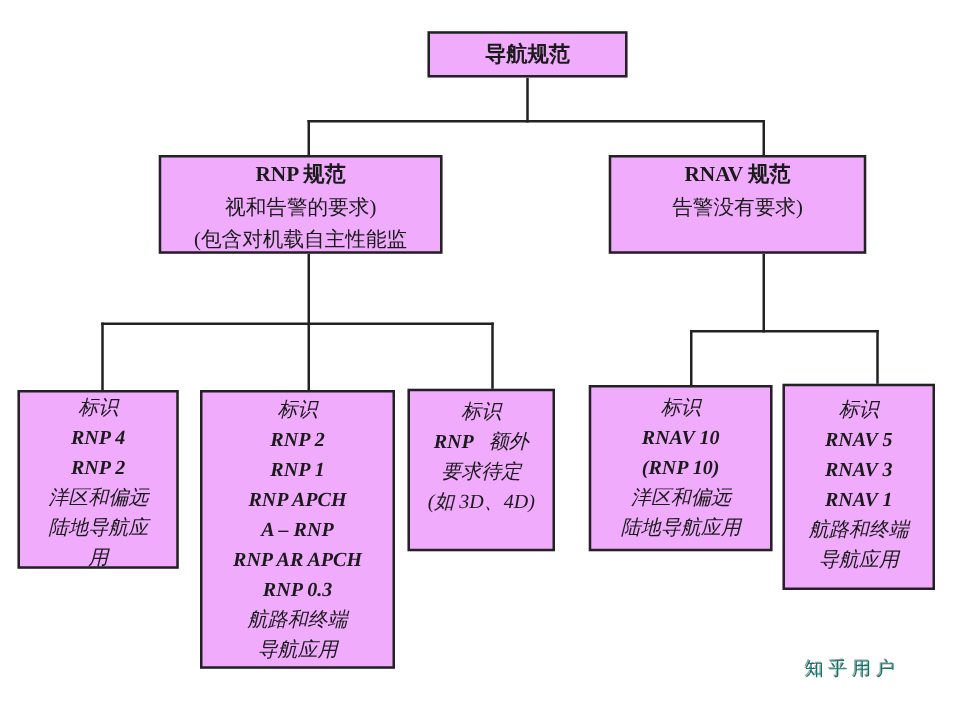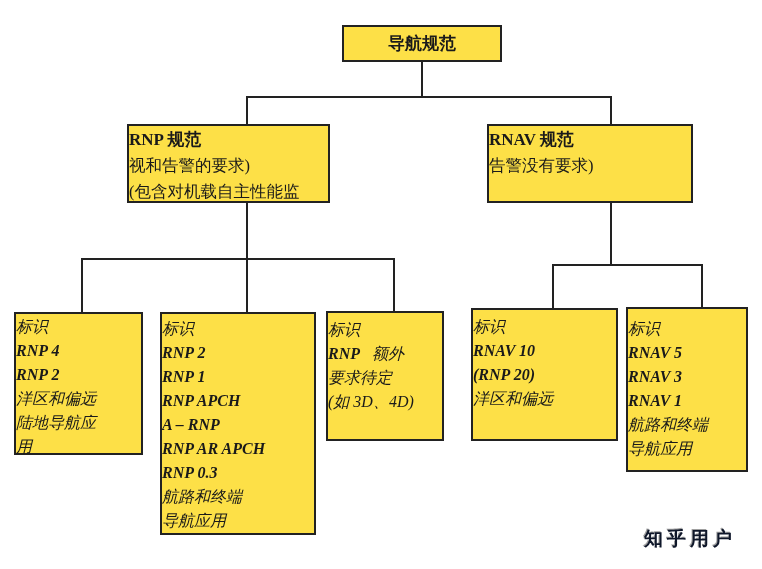--- a/index.html
+++ b/index.html
@@ -1,31 +1,31 @@
 <!DOCTYPE html>
 <html><head>
 <meta charset="utf-8">
 <style>
   html,body{margin:0;padding:0;background:#ffffff;}
   .canvas{
     position:relative;width:762px;height:569px;background:#ffffff;
     font-family:"Liberation Serif","DejaVu Serif",serif;color:#1a1a1a;overflow:hidden;
   }
   .node{
-    position:absolute;border:2px solid #222222;background:#fde047;
-    text-align:left;box-sizing:border-box;
+    position:absolute;border:2px solid #222222;background:#f0abfc;
+    text-align:center;box-sizing:border-box;
   }
   .line{position:absolute;background:#222222;}
   .b{font-weight:bold;}
   
   .n-root{left:342px;top:25px;width:160px;height:37px;display:flex;align-items:center;justify-content:center;font-size:17px;font-weight:bold;}
   
   .n-branch{font-size:16.5px;line-height:26px;padding-top:1px;}
   .n-branch .title{font-size:17px;font-weight:bold;}
-  .n-rnp{left:127px;top:124px;width:203px;height:79px;}
+  .n-rnp{left:127px;top:124px;width:227px;height:79px;}
   .n-rnav{left:487px;top:124px;width:206px;height:79px;}
   
   .leaf{font-size:16px;line-height:24px;font-style:italic;}
   .n-leaf1{left:14px;top:312px;width:129px;height:143px;padding-top:1px;}
   .n-leaf2{left:160px;top:312px;width:156px;height:223px;padding-top:3px;}
   .n-leaf3{left:326px;top:311px;width:118px;height:130px;padding-top:5px;}
   .n-leaf4{left:471px;top:308px;width:147px;height:133px;padding-top:5px;}
   .n-leaf5{left:626px;top:307px;width:122px;height:165px;padding-top:8px;}
   .gap-left{margin-left:12px;}
   
@@ -38,22 +38,22 @@
   .v-leaf1{left:81px;top:258px;width:2px;height:55px;}
   .v-leaf3{left:393px;top:258px;width:2px;height:54px;}
   .v-rnav-down{left:610px;top:203px;width:2px;height:63px;}
   .h-l2-right{left:552px;top:264px;width:151px;height:2px;}
   .v-leaf4{left:552px;top:264px;width:2px;height:45px;}
   .v-leaf5{left:701px;top:264px;width:2px;height:44px;}
   
   .watermark{
     position:absolute;left:644px;top:526px;
     font-family:"Liberation Sans","DejaVu Sans",sans-serif;
-    font-size:19px;font-weight:bold;letter-spacing:4px;
-    color:#0f172a;text-shadow:1px 1px 0 #ffffff,-1px -1px 0 #9f9f9f;
+    font-size:15px;font-weight:normal;letter-spacing:4px;
+    color:#0f766e;text-shadow:1px 1px 0 #ffffff,-1px -1px 0 #9f9f9f;
   }
 </style>
 </head>
 <body>
 
 <div class="canvas">
 
   <div class="line v-root"></div>
   <div class="line h-l1"></div>
   <div class="line v-l1-left"></div>
@@ -108,22 +108,23 @@
     <div>
       <span class="b">RNP</span><span class="gap-left">额外</span>
     </div>
     <div>要求待定</div>
     <div>(如 3D、4D)</div>
   </div>
 
   <div class="node leaf n-leaf4">
     <div>标识</div>
     <div class="b">RNAV 10</div>
-    <div class="b">(RNP 20)</div>
+    <div class="b">(RNP 10)</div>
     <div>洋区和偏远</div>
+    <div>陆地导航应用</div>
   </div>
 
   <div class="node leaf n-leaf5">
     <div>标识</div>
     <div class="b">RNAV 5</div>
     <div class="b">RNAV 3</div>
     <div class="b">RNAV 1</div>
     <div>航路和终端</div>
     <div>导航应用</div>
   </div>

